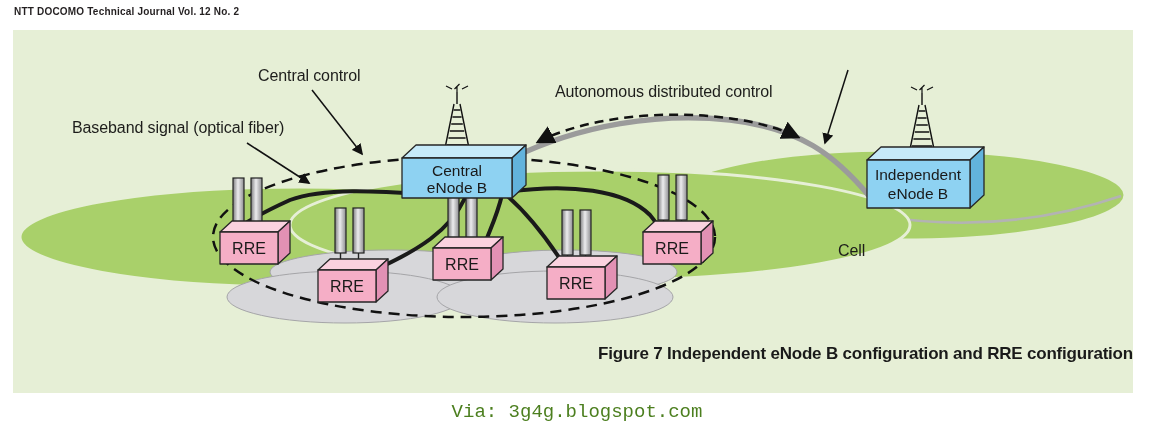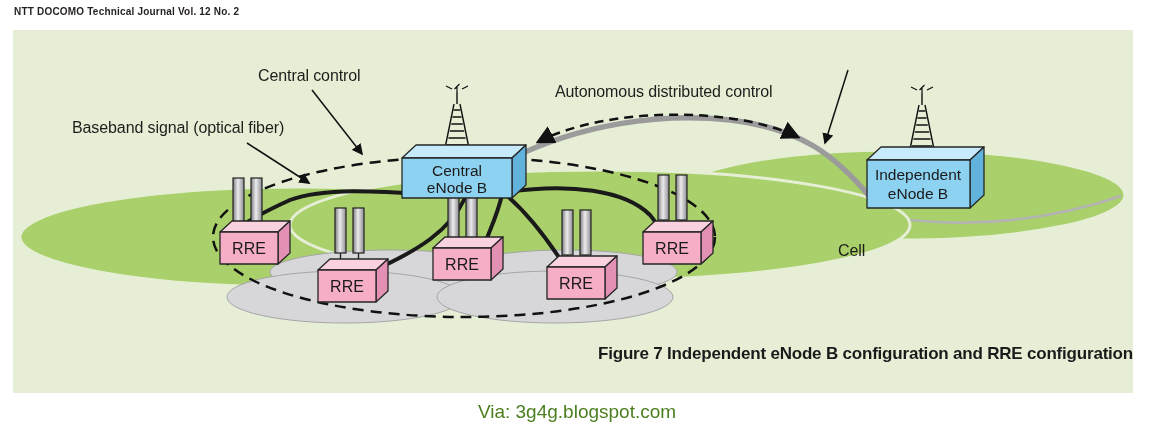--- a/index.html
+++ b/index.html
@@ -16,21 +16,21 @@
   .diag-label{
     position:absolute;font-size:16px;color:#1d1d1b;white-space:nowrap;
     letter-spacing:-0.1px;
   }
   .caption{
     position:absolute;left:0;top:314px;width:100%;text-align:right;
     font-size:17px;font-weight:700;color:#1a1a1a;letter-spacing:-0.2px;
   }
   .via-line{
     position:absolute;left:0;top:401px;width:100%;text-align:center;
-    font-family:Liberation Sans, sans-serif;font-size:19px;color:#4c7f1f;
+    font-family:Liberation Mono, monospace;font-size:19px;color:#4c7f1f;
   }
 </style>
 </head>
 <body>
 
 <div class="header-title">NTT DOCOMO Technical Journal Vol. 12 No. 2</div>
 
 <div class="panel">
 
   <svg width="1120" height="363" viewBox="0 0 1120 363">

